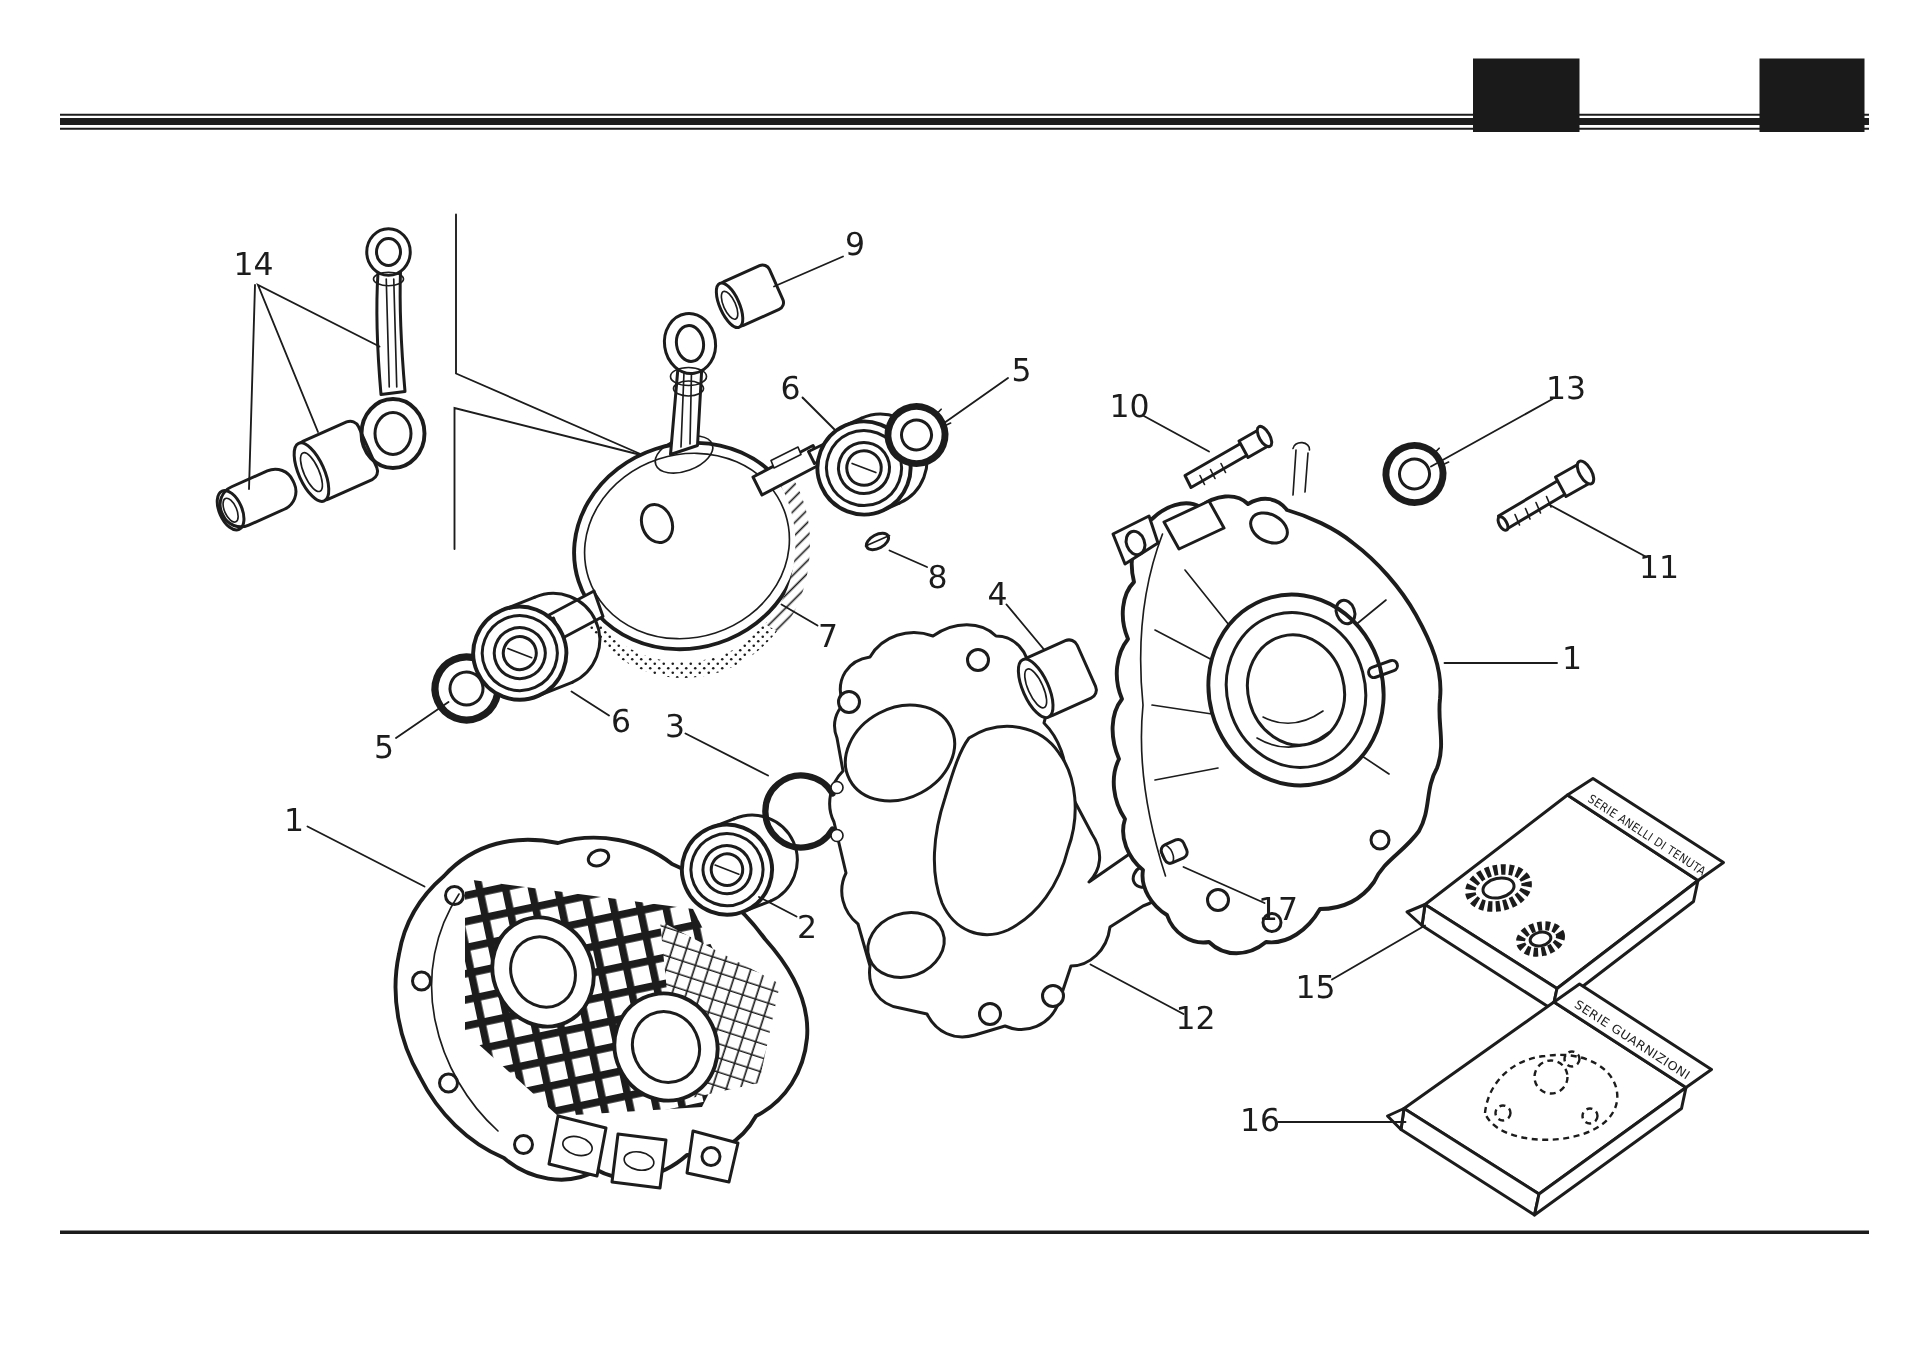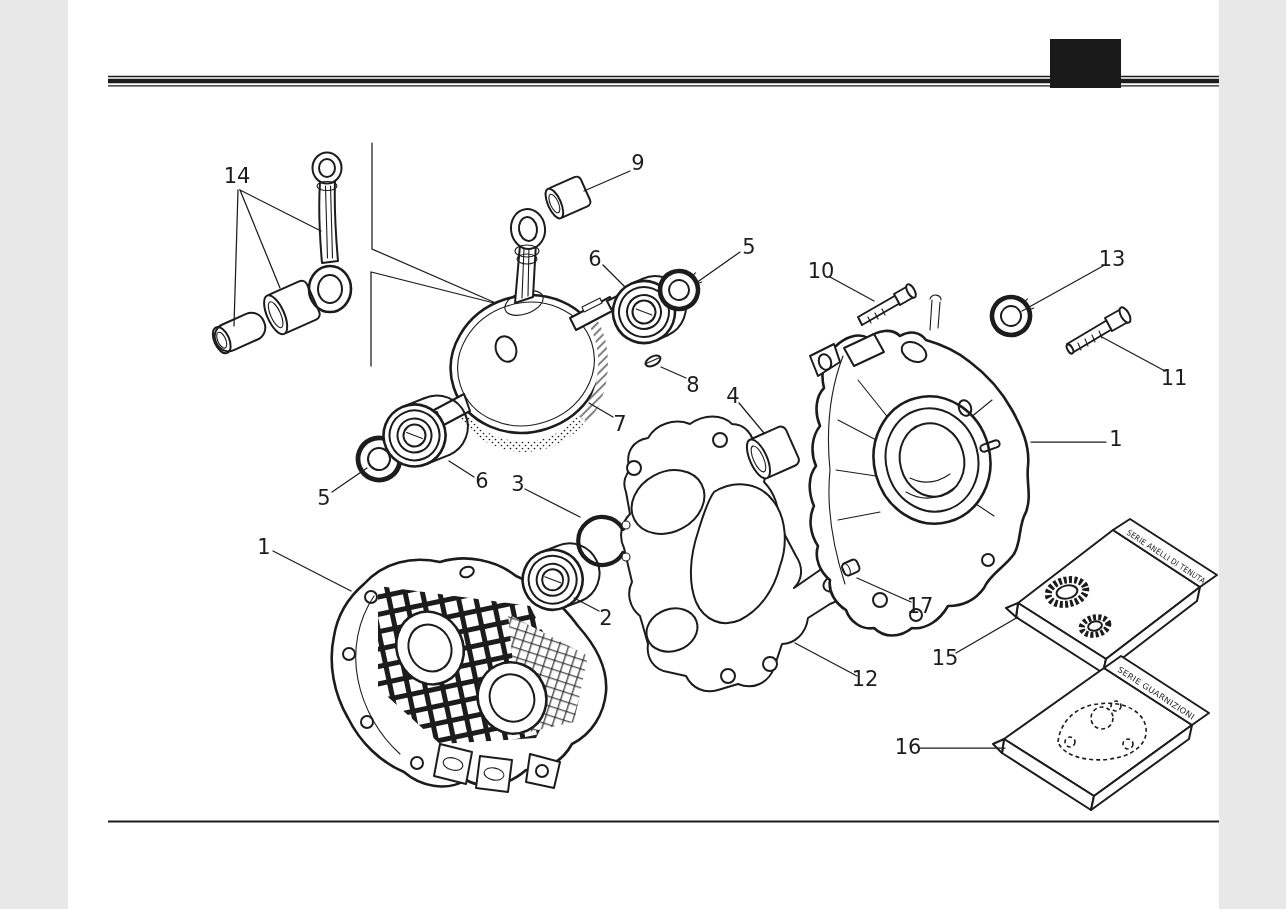--- a/index.html
+++ b/index.html
@@ -1,16 +1,16 @@
 <!DOCTYPE html>
 <html><head>
 <meta charset="utf-8">
 <style>
   html,body{margin:0;padding:0;background:#e8e8e8;}
-  .page{position:relative;width:1151px;height:909px;background:#ffffff;margin:0 auto;
+  .page{position:relative;width:1286px;height:909px;background:#ffffff;margin:0 auto;
         font-family:"DejaVu Sans", sans-serif;overflow:hidden;}
   svg{display:block}
   .s{fill:none;stroke:#1c1c1c;stroke-width:2;stroke-linecap:round;stroke-linejoin:round}
   .w{fill:#ffffff}
   .b{stroke-width:2.6}
   .t{stroke-width:1.1}
   .ld{fill:none;stroke:#1c1c1c;stroke-width:1.25;stroke-linecap:round}
   .num{font:21px "DejaVu Sans", sans-serif;fill:#1c1c1c;text-anchor:middle}
   .pkg-label{font-size:8px;fill:#1c1c1c;letter-spacing:.3px}
   .blk{fill:#1a1a1a;stroke:none}

